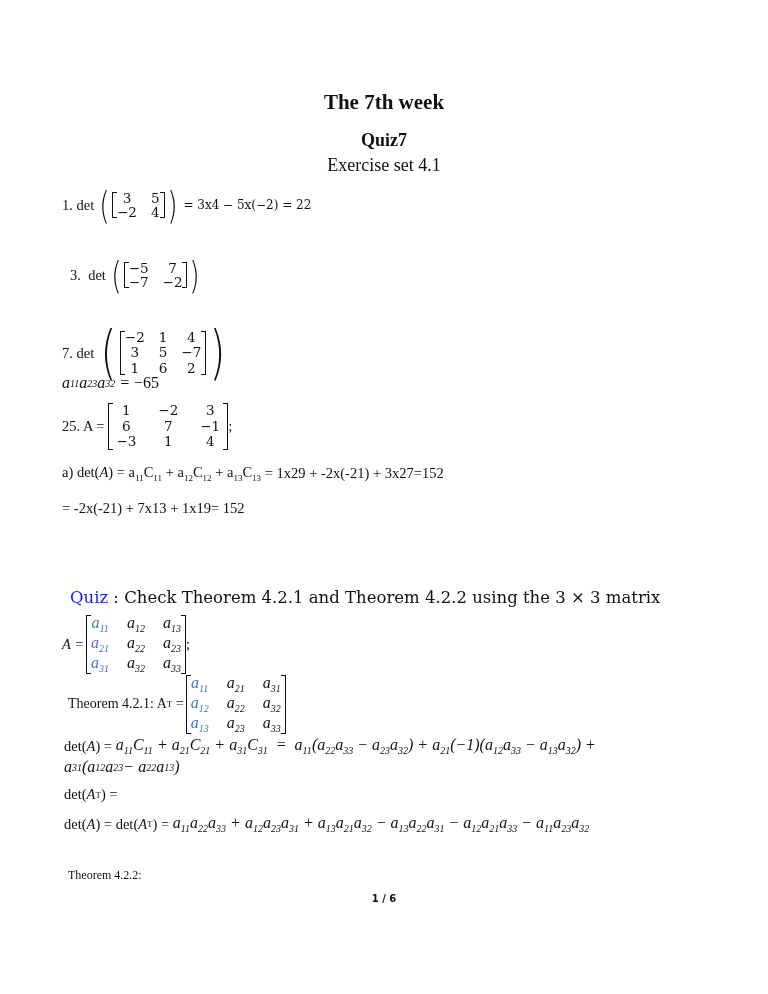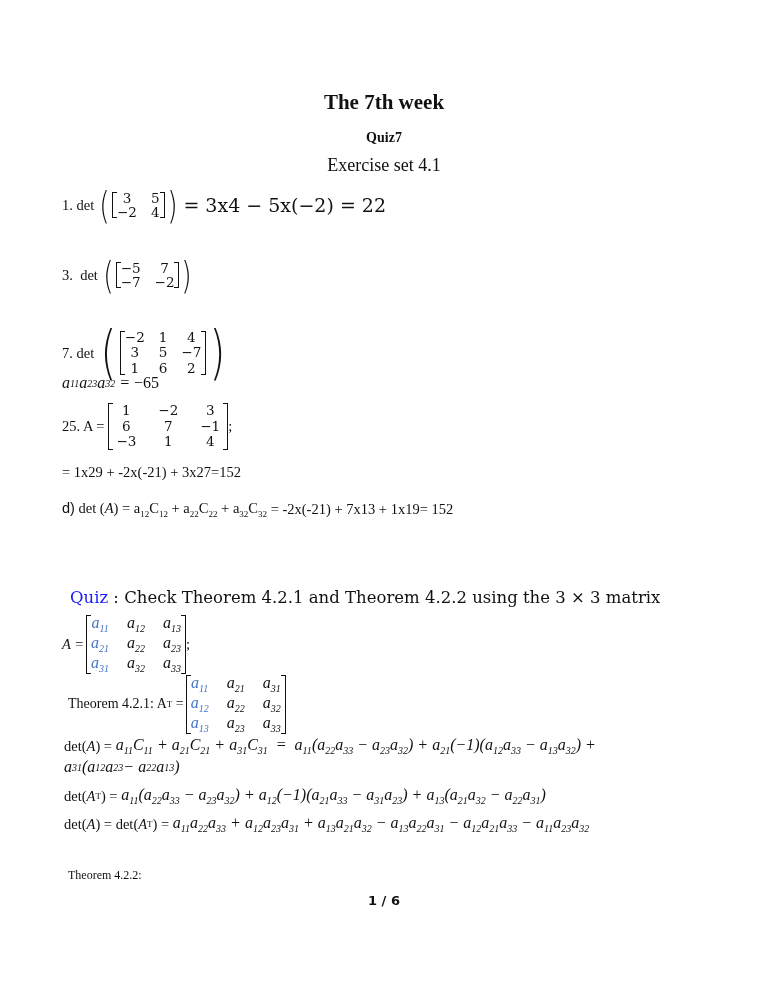--- a/index.html
+++ b/index.html
@@ -2,21 +2,21 @@
 <html><head>
 <meta charset="utf-8">
 <style>
   html, body { margin: 0; padding: 0; background: #ffffff; }
   body {
     width: 768px; height: 994px; position: relative; overflow: hidden;
     font-family: "Liberation Serif", "DejaVu Serif", serif; color: #111;
   }
   .abs { position: absolute; }
   .title { top: 90px; left: 0; width: 768px; text-align: center; font-weight: bold; font-size: 21px; }
-  .subtitle { top: 130px; left: 0; width: 768px; text-align: center; font-weight: bold; font-size: 14px; }
+  .subtitle { top: 130px; left: 0; width: 768px; text-align: center; font-weight: bold; font-size: 18px; }
   .section { top: 155px; left: 0; width: 768px; text-align: center; font-size: 18px; }
 
   .line { font-size: 14.5px; white-space: nowrap; display: flex; align-items: center; }
   .mathi { font-family: "Liberation Serif", serif; font-style: italic; font-size: 16px; }
   .mathi sub, .math sub { font-size: 10px; font-style: italic; }
   .plain sub { font-size: 9px; }
 
   
   .paren { font-size: 38px; line-height: 1; font-family: "DejaVu Sans", sans-serif; font-weight: 200; transform: scaleX(0.7); display: inline-block; }
   .paren.big { font-size: 58px; }
@@ -33,22 +33,22 @@
   .matrix::after { right: 0; border-right: 1.3px solid #111; }
   .m2 { grid-template-columns: auto auto; }
   .m3 { grid-template-columns: auto auto auto; line-height: 1.15; }
   .m3.wide { column-gap: 22px; }
   .cell { text-align: center; }
   .avar { font-family: "Liberation Serif", serif; font-style: italic; font-size: 16px; }
   .avar sub { font-size: 10px; }
   .blue { color: #4472c4; }
   .quiz-blue { color: #1a1aff; }
 
-  .cm { font-family: "DejaVu Serif", serif; font-size: 19px; }
-  .footer { top: 893px; left: 0; width: 768px; text-align: center; font-family: "DejaVu Sans", sans-serif; font-weight: bold; font-size: 13px; }
+  .cm { font-family: "DejaVu Serif", serif; font-size: 12px; }
+  .footer { top: 893px; left: 0; width: 768px; text-align: center; font-family: "DejaVu Sans", sans-serif; font-weight: bold; font-size: 10px; }
 </style>
 </head>
 <body>
 
 <div class="abs title">The 7th week</div>
 <div class="abs subtitle">Quiz7</div>
 <div class="abs section">Exercise set 4.1</div>
 
 <div class="abs line" style="top:186px; left:62px;">
   <span style="margin-right:3px;">1. det</span>
@@ -57,21 +57,21 @@
     <span class="cell">3</span>
     <span class="cell">5</span>
     <span class="cell">−2</span>
     <span class="cell">4</span>
   </span>
   <span class="paren">)</span>
   <span class="cm" style="margin-left:4px;">= 3x4 − 5x(−2) = 22</span>
 </div>
 
 <div class="abs line" style="top:256px; left:62px;">
-  <span style="margin-right:3px; white-space:pre;">3.  det</span>
+  <span style="margin-right:3px; white-space:pre;margin-left:8px;">3.  det</span>
   <span class="paren">(</span>
   <span class="matrix m2">
     <span class="cell">−5</span>
     <span class="cell">7</span>
     <span class="cell">−7</span>
     <span class="cell">−2</span>
   </span>
   <span class="paren">)</span>
 </div>
 
@@ -105,25 +105,25 @@
     <span class="cell">7</span>
     <span class="cell">−1</span>
     <span class="cell">−3</span>
     <span class="cell">1</span>
     <span class="cell">4</span>
   </span>
   <span>;</span>
 </div>
 
 <div class="abs line plain" style="top:464px; left:62px; font-size:14.5px;">
+  <span>a) det(<i>A</i>) = a<sub>11</sub>C<sub>11</sub> + a<sub>12</sub>C<sub>12</sub> + a<sub>13</sub>C<sub>13</sub>&nbsp;</span>
     <span>= 1x29 + -2x(-21) + 3x27=152</span>
 </div>
 
 <div class="abs line plain" style="top:500px; left:62px; font-size:14.5px;">
-  <span><span style="font-family:'Liberation Sans',sans-serif;">d)</span> det (<i>A</i>) = a<sub>12</sub>C<sub>12</sub> + a<sub>22</sub>C<sub>22</sub> + a<sub>32</sub>C<sub>32</sub>&nbsp;</span>
     <span>= -2x(-21) + 7x13 + 1x19= 152</span>
 </div>
 
 <div class="abs line" style="top:588px; left:70px; font-size:18px; font-family:'DejaVu Serif',serif; font-size:16.5px;">
   <span class="quiz-blue">Quiz</span>
     <span style="white-space:pre;"> : Check Theorem 4.2.1 and Theorem 4.2.2 using the 3 × 3 matrix</span>
 </div>
 
 <div class="abs line" style="top:614px; left:62px;">
   <i style="margin-right:2px;">A =</i>
@@ -159,21 +159,21 @@
 </div>
 
 <div class="abs line" style="top:736px; left:64px; font-size:14.5px;">
   det(<i>A</i>) =&nbsp;<span class="mathi">a<sub>11</sub>C<sub>11</sub> + a<sub>21</sub>C<sub>21</sub> + a<sub>31</sub>C<sub>31</sub> &nbsp;=&nbsp; a<sub>11</sub>(a<sub>22</sub>a<sub>33</sub> − a<sub>23</sub>a<sub>32</sub>) + a<sub>21</sub>(−1)(a<sub>12</sub>a<sub>33</sub> − a<sub>13</sub>a<sub>32</sub>) +</span>
 </div>
 <div class="abs line mathi" style="top:758px; left:64px;">
   a<sub>31</sub>(a<sub>12</sub>a<sub>23</sub> − a<sub>22</sub>a<sub>13</sub>)
 </div>
 
 <div class="abs line" style="top:786px; left:64px; font-size:14.5px;">
-  det(<i>A</i><sup style="font-size:9px;">T</sup>) =&nbsp;<span class="mathi">a<sub>11</sub>(a<sub>22</sub>a<sub>33</sub> − a<sub>23</sub>a<sub>32</sub>) + a<sub>12</sub>(−1)(a<sub>21</sub>a<sub>33</sub> − a<sub>31</sub>a<sub>23</sub>) + a<sub>13</sub>(a<sub>21</sub>a<sub>32</sub> − a<sub>22</sub>a<sub>31</sub>)</span>
+  det(<i>A</i><sup style="font-size:9px;">T</sup>) =&nbsp;
 </div>
 
 <div class="abs line" style="top:814px; left:64px; font-size:14.5px;">
   det(<i>A</i>) = det(<i>A</i><sup style="font-size:9px;">T</sup>) =&nbsp;<span class="mathi">a<sub>11</sub>a<sub>22</sub>a<sub>33</sub> + a<sub>12</sub>a<sub>23</sub>a<sub>31</sub> + a<sub>13</sub>a<sub>21</sub>a<sub>32</sub> − a<sub>13</sub>a<sub>22</sub>a<sub>31</sub> − a<sub>12</sub>a<sub>21</sub>a<sub>33</sub> − a<sub>11</sub>a<sub>23</sub>a<sub>32</sub></span>
 </div>
 
 <div class="abs line" style="top:868px; left:68px; font-size:12px;">Theorem 4.2.2:</div>
 
 <div class="abs footer">1 / 6</div>
 

